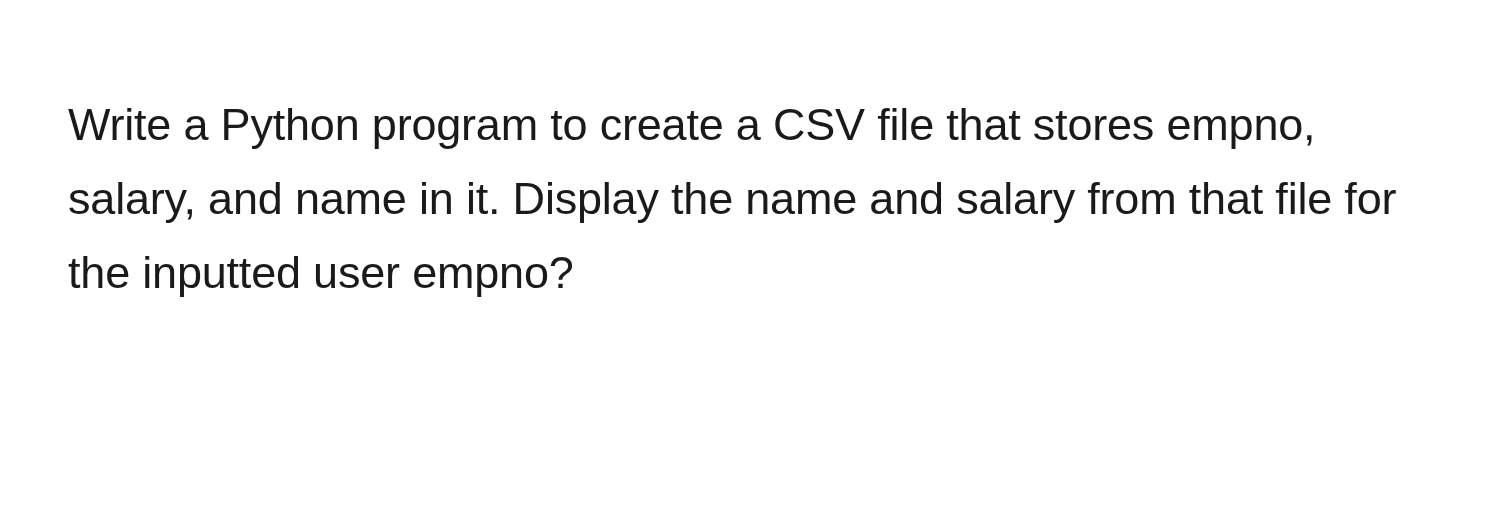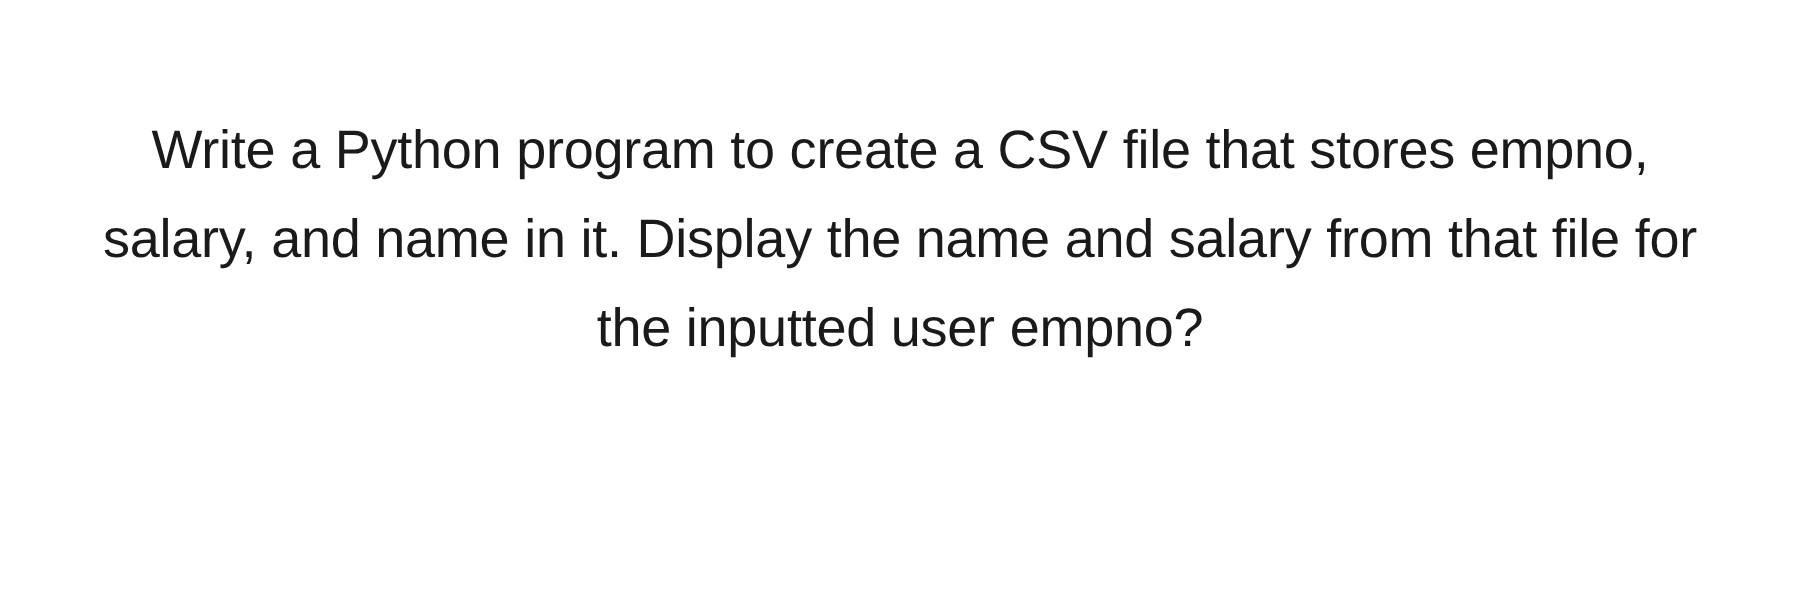--- a/index.html
+++ b/index.html
@@ -9,21 +9,20 @@
     }
     html, body {
       width: 1500px;
       height: 512px;
       background: #ffffff;
       font-family: -apple-system, BlinkMacSystemFont, "Segoe UI", Helvetica, Arial, sans-serif;
       overflow: hidden;
     }
     .container {
       padding: 88px 68px 40px 68px;
-      text-align: center;
     }
     .question-text {
       font-size: 45px;
       line-height: 1.64;
       color: #1a1a1a;
       font-weight: 400;
       letter-spacing: -0.2px;
       max-width: 1380px;
     }
   </style>

